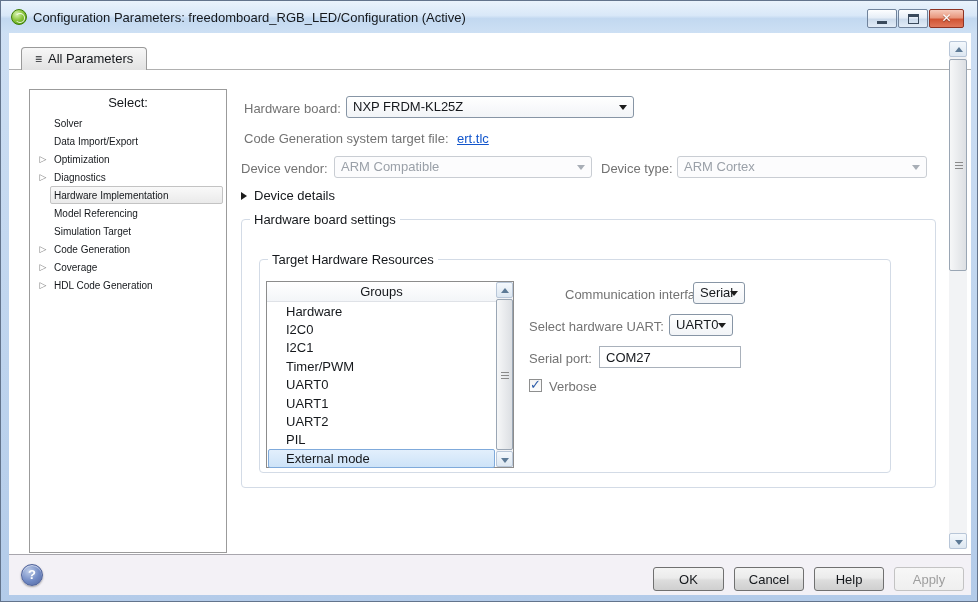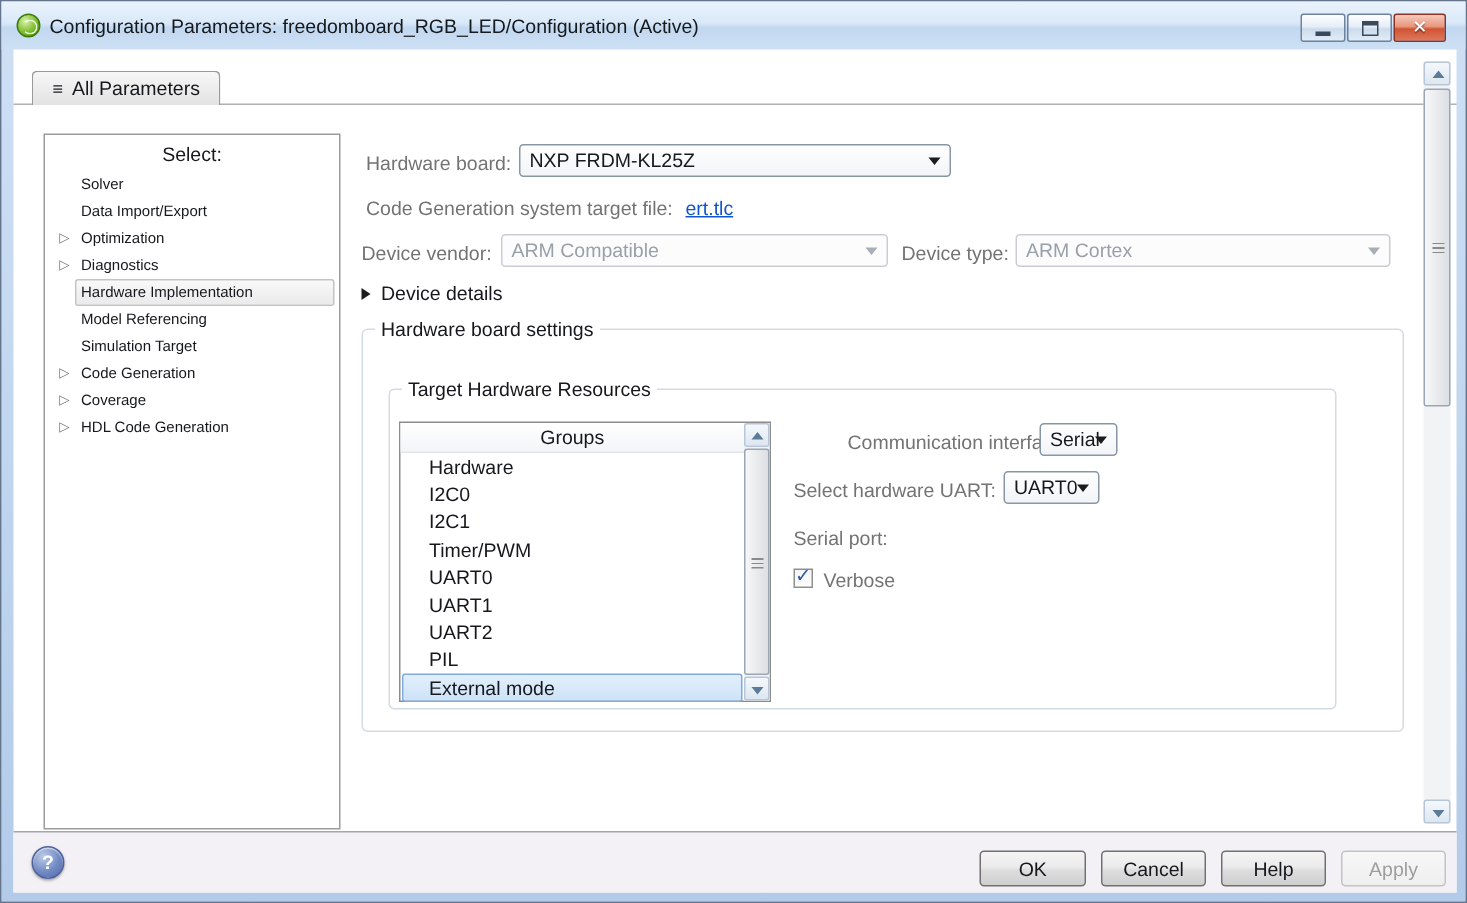--- a/index.html
+++ b/index.html
@@ -268,20 +268,21 @@
       <span class="arrow"></span>
     </div>
 
     <span class="lbl" style="left:520px; top:286px;text-align:center;">Select hardware UART:</span>
     <div class="combo" style="left:660px; top:281px; width:64px;">
       <span>UART0</span>
       <span class="arrow"></span>
     </div>
 
     <span class="lbl" style="left:520px; top:318px;">Serial port:</span>
+    <input class="txt-input" style="left: 590px; top: 313px; width: 142px;" value="COM27">
 
     <span class="checkbox" style="left:520px; top:346px;">
       <span class="check">✓</span>
     </span>
     <span class="lbl" style="left:540px; top:346px;">Verbose</span>
 
     <div class="vscroll" style="left:940px; top:8px; height:508px; width:18px;">
       <span class="sb-btn" style="top:0; width:18px;">
           <span class="tri-up" style="left:5px;"></span>
         </span>

